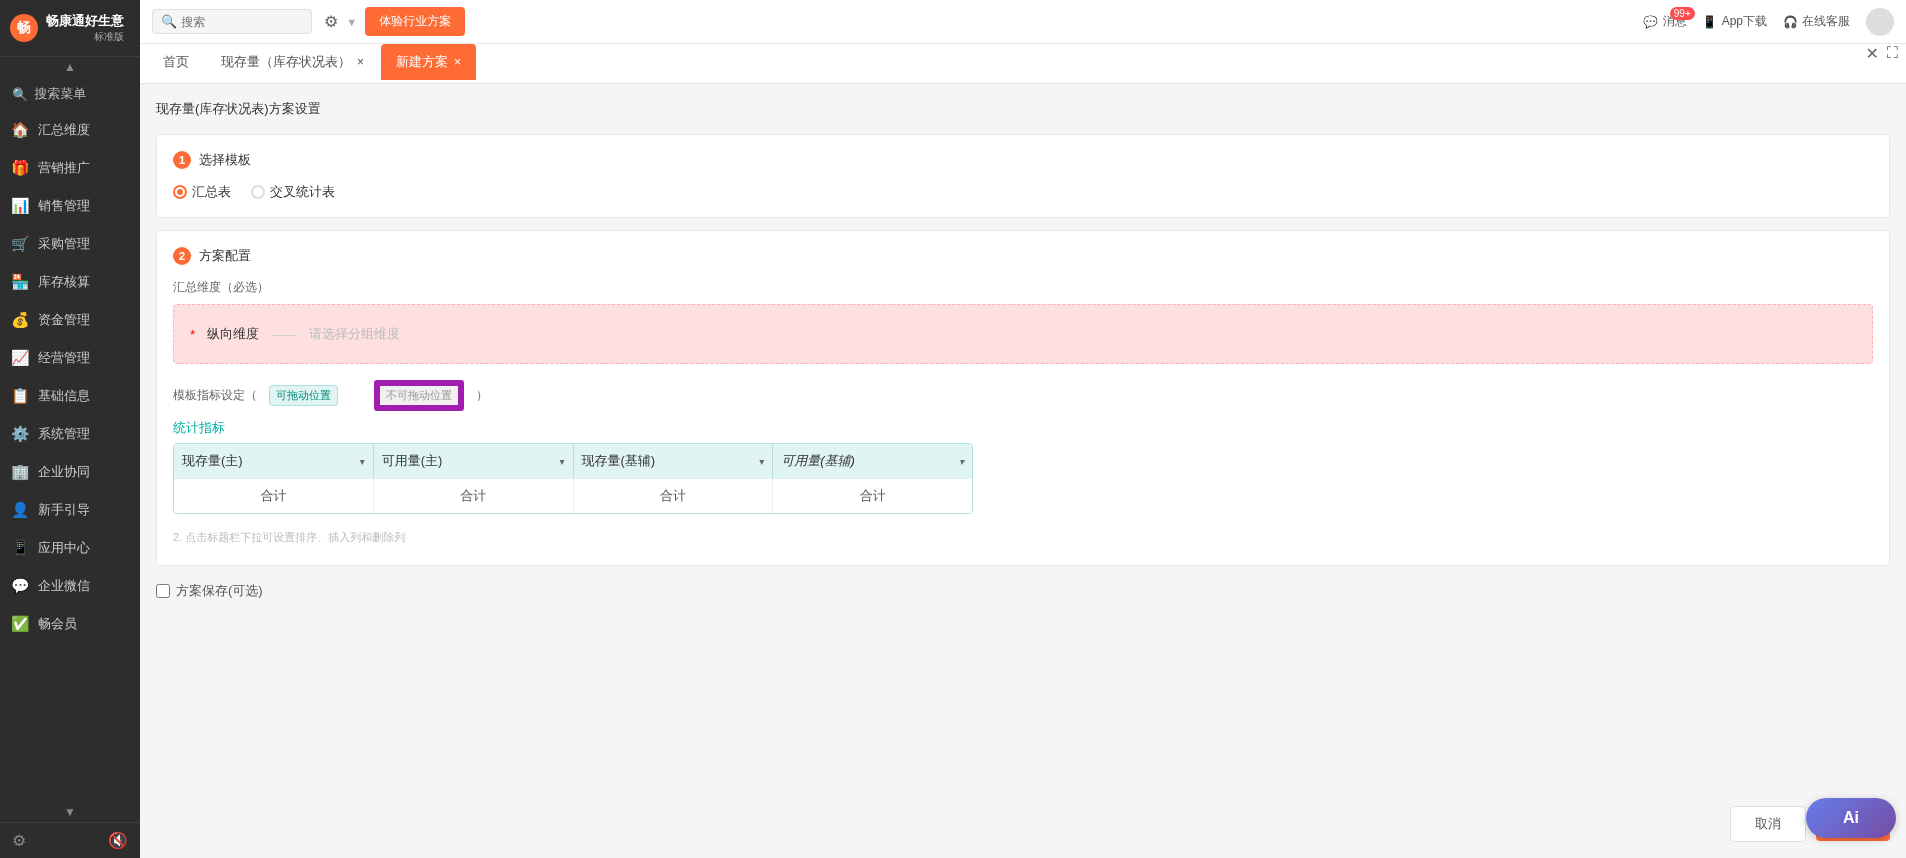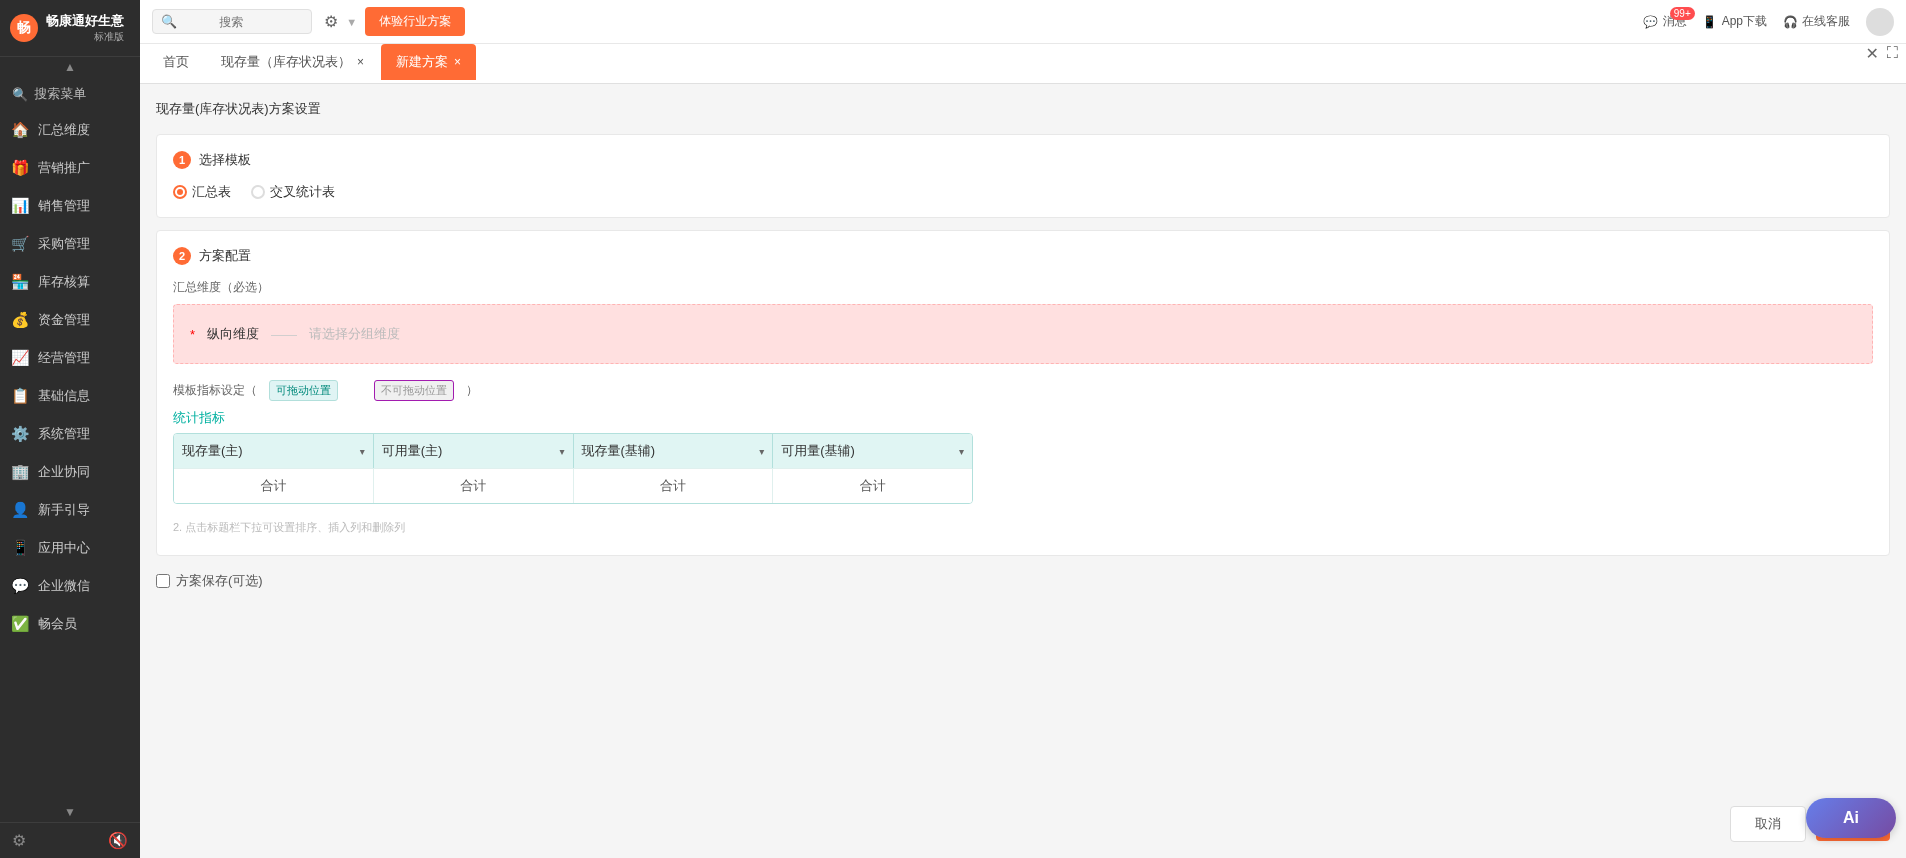--- a/index.html
+++ b/index.html
@@ -70,21 +70,21 @@
       border-bottom: 1px solid #e8e8e8;
       gap: 8px;
       flex-shrink: 0;
     }
     .topbar-search {
       display: flex; align-items: center;
       background: #f5f5f5; border: 1px solid #e0e0e0; border-radius: 4px;
       padding: 4px 8px; gap: 4px;
       width: 160px;
     }
-    .topbar-search input { border: none; background: transparent; font-size: 12px; outline: none; width: 120px; text-align: center; }
+    .topbar-search input { border: none; background: transparent; font-size: 12px; outline: none; width: 120px; }
     .topbar-gear { margin-left: 4px; color: #666; cursor: pointer; font-size: 16px; }
     .topbar-trial-btn {
       background: #ff6b35; color: #fff; border: none;
       padding: 6px 14px; border-radius: 4px; cursor: pointer; font-size: 12px; text-align: center;
     }
     .topbar-right { margin-left: auto; display: flex; align-items: center; gap: 16px; }
     .topbar-right-item { display: flex; align-items: center; gap: 4px; color: #555; font-size: 12px; cursor: pointer; position: relative; }
     .badge {
       background: #ff4d4f; color: #fff; border-radius: 10px;
       font-size: 10px; padding: 1px 4px; position: absolute; top: -6px; right: -8px;
@@ -166,35 +166,35 @@
     }
     .vertical-dim-line { color: #ccc; }
 
     .indicator-section { margin-top: 12px; }
     .indicator-label { font-size: 12px; color: #666; margin-bottom: 8px; display: flex; align-items: center; gap: 12px; }
     .draggable-badge {
       background: #e0f4f4; border: 1px solid #b2dfdb;
       color: #00897b; font-size: 11px; padding: 2px 6px; border-radius: 3px;
     }
     .non-draggable-badge {
-      background: #f0f0f0; border: 1px solid #a21caf;
+      background: #f0f0f0; border: 6px solid #a21caf;
       color: #999; font-size: 11px; padding: 2px 6px; border-radius: 3px;
     }
 
     
     .stats-title { color: #00b0a0; font-size: 13px; margin-bottom: 6px; }
     .stats-table { border: 1px solid #b2e0dc; border-radius: 4px; overflow: hidden; width: 100%; max-width: 800px; }
     .stats-table-header { display: flex; background: #e0f5f3; }
     .stats-col {
       flex: 1; padding: 8px 8px;
       display: flex; align-items: center; justify-content: space-between;
       border-right: 1px solid #b2e0dc;
       font-size: 13px; color: #333;
     }
-    .stats-col:last-child { border-right: none; }
+    .stats-col:last-child { border-right: none; font-style: italic; }
     .stats-table-row { display: flex; background: #fff; border-top: 1px solid #e0f0ee; }
     .stats-cell {
       flex: 1; padding: 8px 12px;
       text-align: center;
       border-right: 1px solid #e0f0ee;
       font-size: 13px; color: #555;
     }
     .stats-cell:last-child { border-right: none; }
     .chevron-down { font-size: 10px; color: #666; }
 

